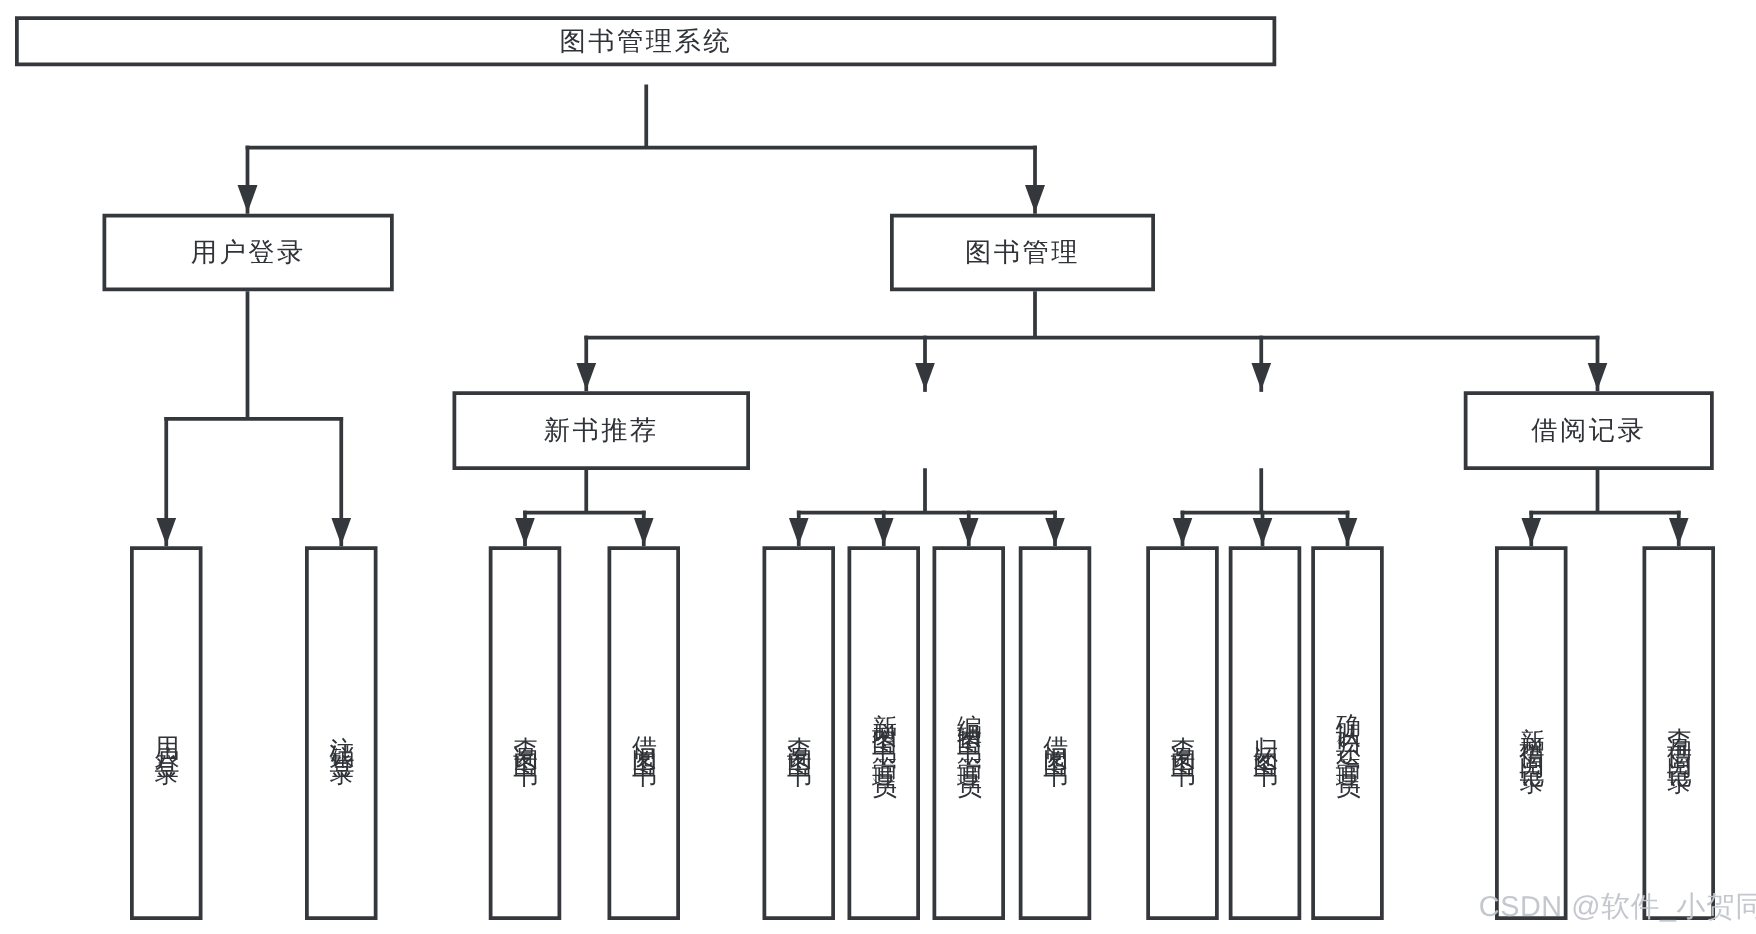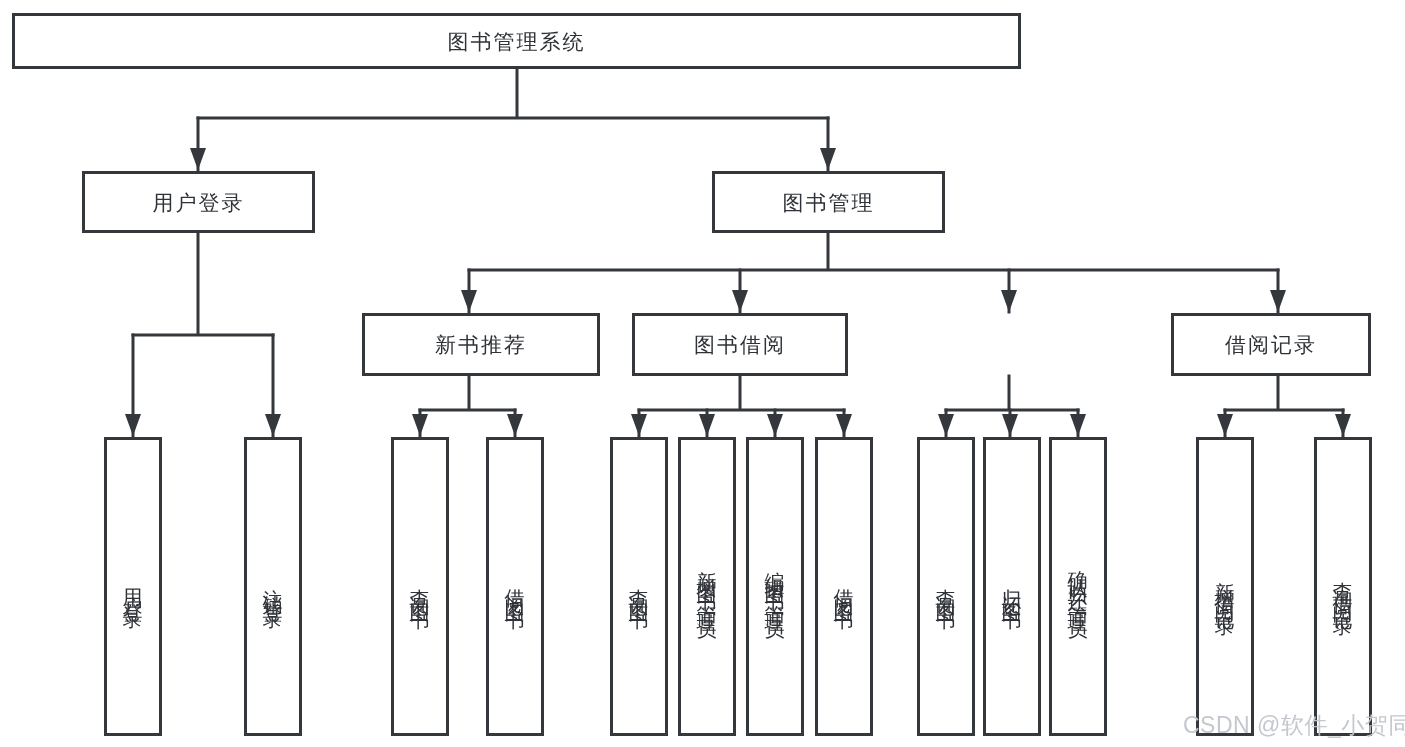--- a/index.html
+++ b/index.html
@@ -99,27 +99,26 @@
       <line x1="946" y1="410" x2="946" y2="436" marker-end="url(#arrowhead)"></line>
       <line x1="1010" y1="410" x2="1010" y2="436" marker-end="url(#arrowhead)"></line>
       <line x1="1078" y1="410" x2="1078" y2="436" marker-end="url(#arrowhead)"></line>
 
       <path d="M1278,376 V410 M1225,410 H1343"></path>
       <line x1="1225" y1="410" x2="1225" y2="436" marker-end="url(#arrowhead)"></line>
       <line x1="1343" y1="410" x2="1343" y2="436" marker-end="url(#arrowhead)"></line>
     </g>
   </svg>
 
-  <div class="node h-node" style="left:12px; top:13px; width:1009px; height:56px;">图书管理系统</div>
+  <div class="node h-node" style="left:12px; top:13px; width:1009px; height:40px;">图书管理系统</div>
 
   <div class="node h-node" style="left:82px; top:171px; width:233px; height:62px;">用户登录</div>
-  <div class="node h-node" style="left:712px; top:171px; width:233px; height:62px;">图书管理</div>
+  <div class="node h-node" style="left:712px; top:171px; width:212px; height:62px;">图书管理</div>
 
   <div class="node h-node" style="left:362px; top:313px; width:238px; height:63px;">新书推荐</div>
-  <div class="node h-node" style="left:632px; top:313px; width:216px; height:63px;">图书借阅</div>
   <div class="node h-node" style="left:1171px; top:313px; width:200px; height:63px;">借阅记录</div>
 
   <div class="node v-node" style="left:104px; top:437px; width:58px; height:299px;">用户登录</div>
   <div class="node v-node" style="left:244px; top:437px; width:58px; height:299px;">注销登录</div>
 
   <div class="node v-node" style="left:391px; top:437px; width:58px; height:299px;">查询图书</div>
   <div class="node v-node" style="left:486px; top:437px; width:58px; height:299px;">借阅图书</div>
 
   <div class="node v-node" style="left:610px; top:437px; width:58px; height:299px;">查询图书</div>
   <div class="node v-node" style="left:678px; top:437px; width:58px; height:299px;">新增图书（管理员）</div>

